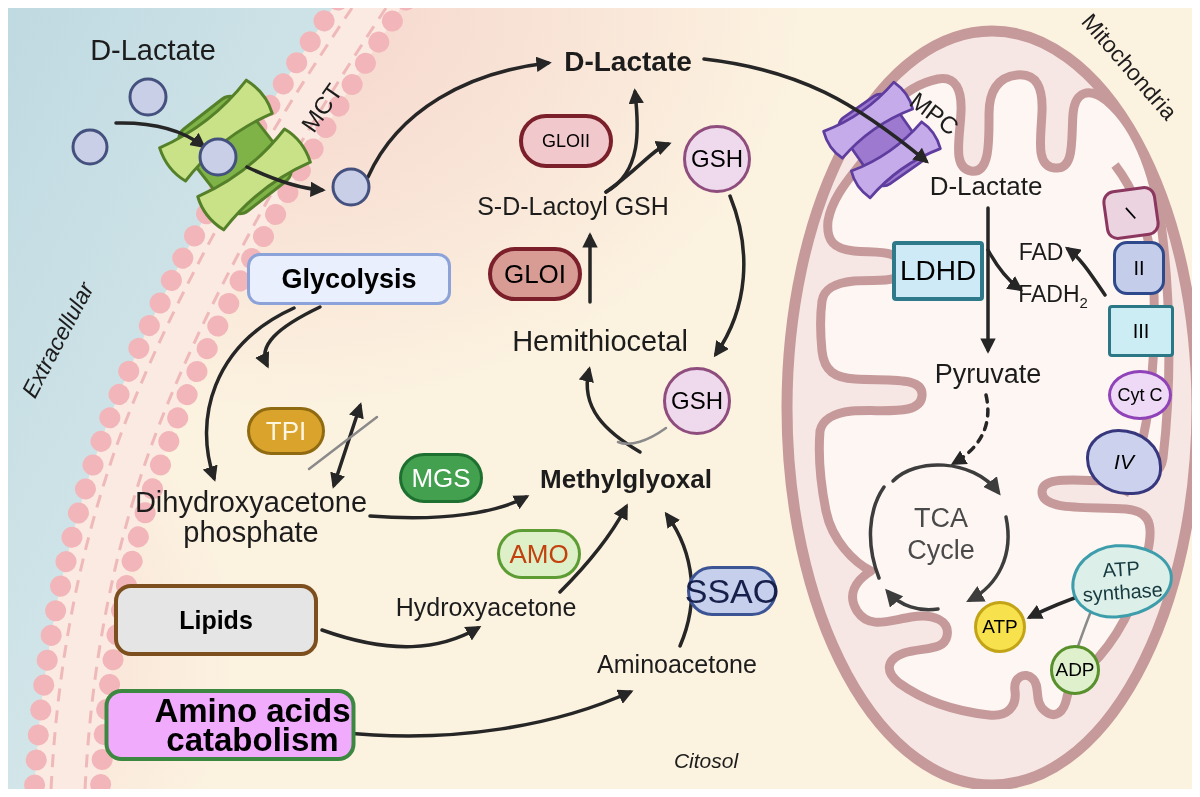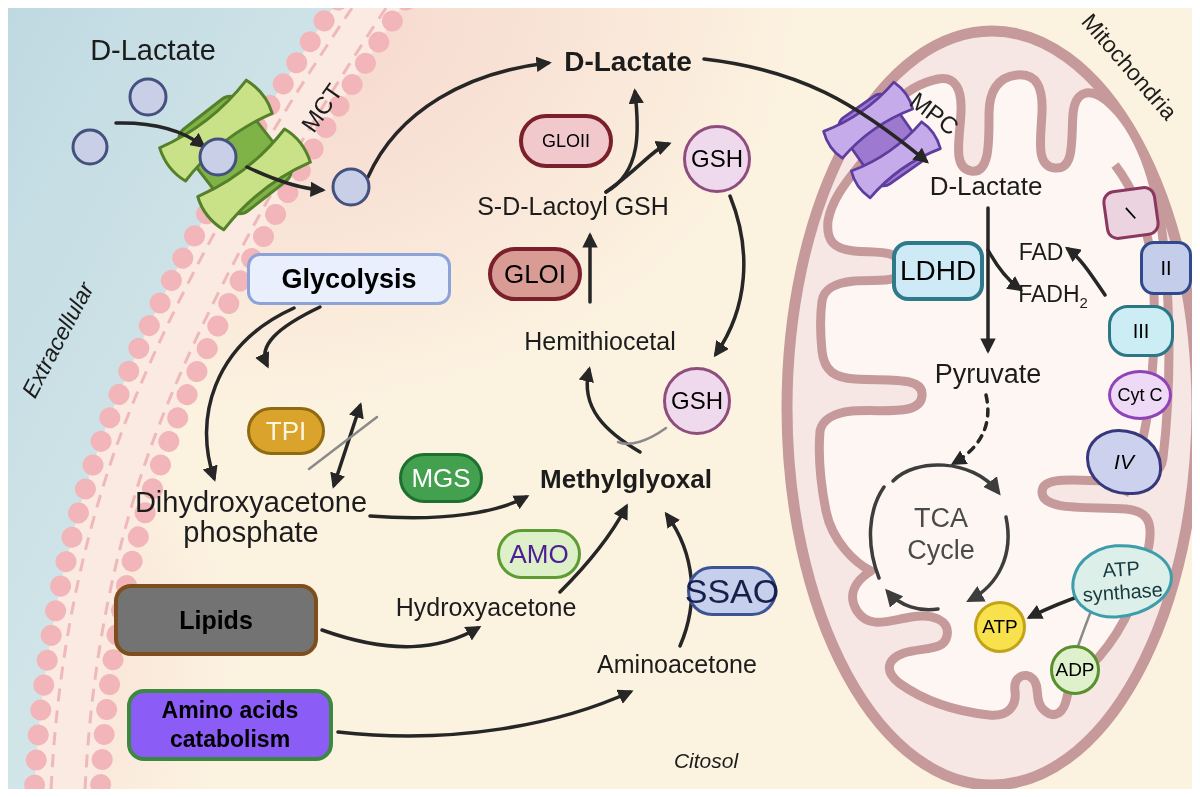--- a/index.html
+++ b/index.html
@@ -156,21 +156,21 @@
   <div class="lbl it" style="left:706px;top:761px;font-size:21px;">Citosol</div>
 
   <div class="circ" style="left:148px;top:97px;width:33px;height:33px;background:#c9cfe6;border:3px solid #44517e;"></div>
   <div class="circ" style="left:90px;top:147px;width:31px;height:31px;background:#c9cfe6;border:3px solid #44517e;"></div>
   <div class="circ" style="left:218px;top:157px;width:33px;height:33px;background:#c9cfe6;border:3px solid #44517e;"></div>
   <div class="circ" style="left:351px;top:187px;width:33px;height:33px;background:#c9cfe6;border:3px solid #44517e;"></div>
 
   <div class="lbl" style="left:153px;top:50px;font-size:29px;">D-Lactate</div>
   <div class="lbl b" style="left:628px;top:62px;font-size:28px;">D-Lactate</div>
   <div class="lbl" style="left:573px;top:206px;font-size:25px;">S-D-Lactoyl GSH</div>
-  <div class="lbl" style="left:600px;top:341px;font-size:25px;">Hemithiocetal</div>
+  <div class="lbl" style="left:600px;top:341px;font-size:29px;">Hemithiocetal</div>
   <div class="lbl two" style="left:251px;top:517px;font-size:29px;line-height:30px;">
     <div>Dihydroxyacetone</div>
     <div>phosphate</div>
   </div>
   <div class="lbl b" style="left:626px;top:479px;font-size:26px;">Methylglyoxal</div>
   <div class="lbl" style="left:677px;top:664px;font-size:25px;">Aminoacetone</div>
   <div class="lbl" style="left:486px;top:607px;font-size:25px;">Hydroxyacetone</div>
   <div class="lbl" style="left:986px;top:186px;font-size:26px;">D-Lactate</div>
   <div class="lbl" style="left:1041px;top:252px;font-size:23px;">FAD</div>
   <div class="lbl" style="left:1053px;top:296px;font-size:23px;">
@@ -178,64 +178,64 @@
   </div>
   <div class="lbl" style="left:988px;top:374px;font-size:27px;">Pyruvate</div>
   <div class="lbl two" style="left:941px;top:534px;font-size:27px;line-height:32px;color:#4a4a4a;">
     <div>TCA</div>
     <div>Cycle</div>
   </div>
 
   <div class="box b" style="left:349px;top:279px;width:198px;height:46px;background:#e9effc;border:3.5px solid #8ba3d8;border-radius:13px;font-size:27px;">
     <div>Glycolysis</div>
   </div>
-  <div class="box b" style="left:216px;top:620px;width:196px;height:64px;background:#737373;border:4px solid #7d4f1e;border-radius:17px;font-size:25px;line-height:29px;">
+  <div class="box b" style="left:216px;top:620px;width:196px;height:64px;background:#e5e5e5;border:4px solid #7d4f1e;border-radius:17px;font-size:25px;line-height:29px;">
     <div>Lipids</div>
   </div>
-  <div class="box b" style="left:230px;top:725px;width:198px;height:64px;background:#8b5cf6;border:4px solid #3c8840;border-radius:17px;font-size:23px;line-height:29px;">
+  <div class="box b" style="left:230px;top:725px;width:198px;height:64px;background:#f0abfc;border:4px solid #3c8840;border-radius:17px;font-size:33px;line-height:29px;padding-left:45px;">
     <div>Amino acids</div>
     <div>catabolism</div>
   </div>
 
   <div class="pill" style="left:566px;top:141px;width:86px;height:46px;background:#f1c8cc;border:4px solid #7b1f2a;font-size:18px;">
     <span>GLOII</span>
   </div>
   <div class="pill" style="left:535px;top:274px;width:86px;height:46px;background:#d89c95;border:4px solid #7b1f2a;font-size:26px;">
     <span>GLOI</span>
   </div>
   <div class="pill" style="left:286px;top:431px;width:72px;height:42px;background:#d9a32c;border:3.5px solid #8f6a10;font-size:26px;color:#fdf6e0;text-align:center;">
     <span>TPI</span>
   </div>
   <div class="pill" style="left:441px;top:478px;width:78px;height:44px;background:#43a04e;border:3.5px solid #1e7030;font-size:26px;color:#ffffff;">
     <span>MGS</span>
   </div>
-  <div class="pill" style="left:539px;top:554px;width:78px;height:44px;background:#def0c8;border:3.5px solid #5c9c33;font-size:26px;color:#4c1d95;">
+  <div class="pill" style="left:539px;top:554px;width:78px;height:44px;background:#def0c8;border:3.5px solid #5c9c33;font-size:26px;color:#c2410c;">
     <span>AMO</span>
   </div>
   <div class="pill" style="left:732px;top:591px;width:84px;height:44px;background:#c6cfeb;border:3.5px solid #3c5494;font-size:34px;color:#16204a;">
     <span>SSAO</span>
   </div>
-  <div class="pill" style="left:938px;top:271px;width:84px;height:52px;background:#cdeaf6;border:4px solid #2e7a8a;border-radius:16px;font-size:28px;">
+  <div class="pill" style="left:938px;top:271px;width:84px;height:52px;background:#cdeaf6;border:4px solid #2e7a8a;border-radius:4px;font-size:28px;">
     <span>LDHD</span>
   </div>
 
   <div class="circ" style="left:717px;top:159px;width:62px;height:62px;background:#efd9ec;border:3.5px solid #8f4d7e;font-size:24px;">
     <span>GSH</span>
   </div>
   <div class="circ" style="left:697px;top:401px;width:62px;height:62px;background:#efd9ec;border:3.5px solid #8f4d7e;font-size:24px;">
     <span>GSH</span>
   </div>
 
   <div class="circ" style="left:1131px;top:213px;width:48px;height:44px;background:#ecd3e0;border:3.5px solid #8c3760;border-radius:12px;transform:translate(-50%,-50%) rotate(-8deg);font-size:20px;">
     <span class="it" style="display:inline-block;transform:rotate(-45deg);">I</span>
   </div>
-  <div class="circ" style="left:1139px;top:268px;width:46px;height:48px;background:#c4cde9;border:3.5px solid #2e4a8c;border-radius:14px;font-size:20px;margin-left:27px;">
+  <div class="circ" style="left:1139px;top:268px;width:46px;height:48px;background:#c4cde9;border:3.5px solid #2e4a8c;border-radius:14px;font-size:20px;">
     <span>II</span>
   </div>
-  <div class="circ" style="left:1141px;top:331px;width:60px;height:46px;background:#cdedf4;border:3.5px solid #2b7785;border-radius:20px;font-size:20px;">
+  <div class="circ" style="left:1141px;top:331px;width:60px;height:46px;background:#cdedf4;border:3.5px solid #2b7785;border-radius:4px;font-size:20px;">
     <span>III</span>
   </div>
   <div class="circ" style="left:1140px;top:395px;width:58px;height:44px;background:#eed9f6;border:3.5px solid #9043b8;border-radius:50%;font-size:18px;">
     <span>Cyt C</span>
   </div>
   <div class="circ" style="left:1124px;top:462px;width:70px;height:60px;background:#ccd2ee;border:3.5px solid #37377d;border-radius:45% 60% 40% 58%;font-size:21px;">
     <span class="it">IV</span>
   </div>
 
   <div class="box" style="left:1122px;top:581px;width:96px;height:68px;background:#dcefe9;border:3.5px solid #3d9dab;border-radius:46% 54% 58% 42%/55% 48% 52% 45%;font-size:20px;line-height:23px;color:#173a40;transform:translate(-50%,-50%) rotate(-4deg);">

